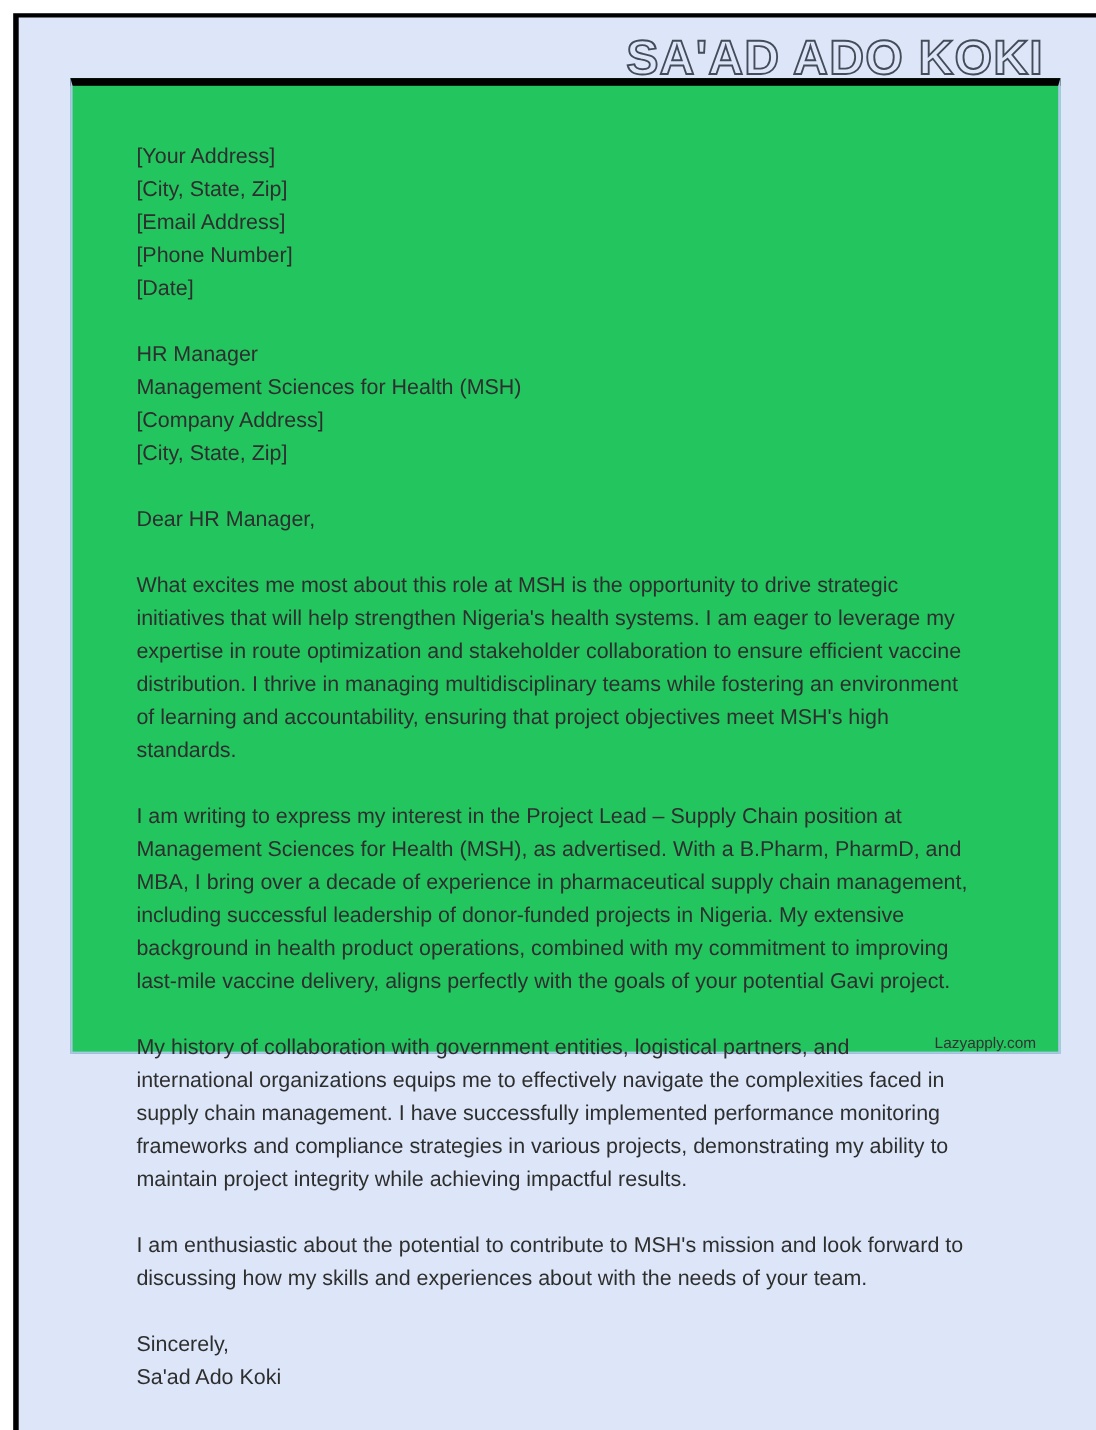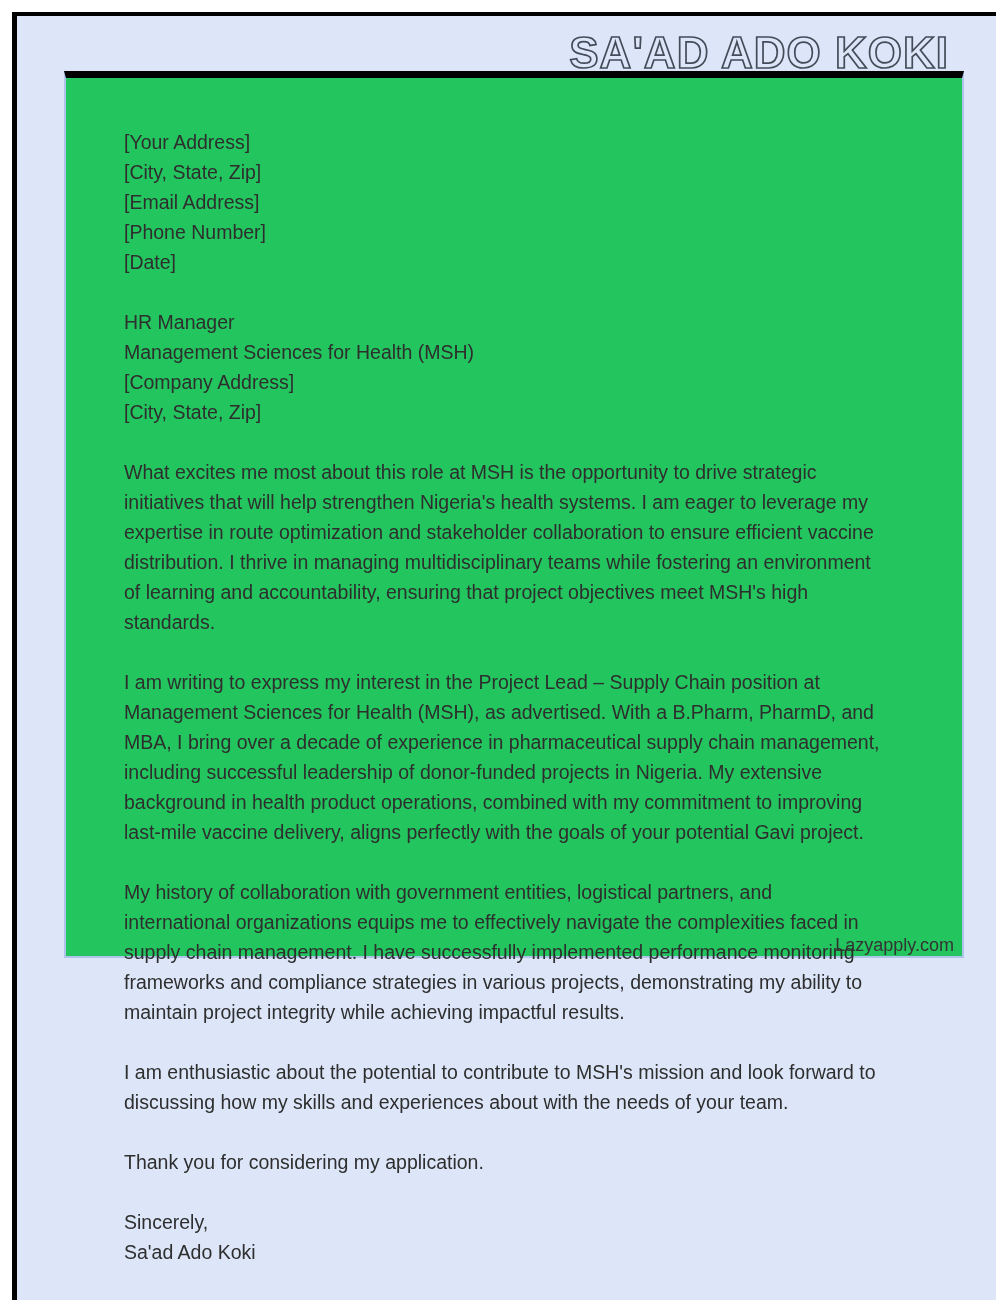--- a/index.html
+++ b/index.html
@@ -59,23 +59,23 @@
   }
 
   .block {
     white-space: pre-line;
     margin-bottom: 30px;
   }
   .block:last-child { margin-bottom: 0; }
 
   .watermark {
     position: absolute;
-    right: 4px;
+    right: 16px;
     bottom: -4px;
-    font-size: 18px;
+    font-size: 14px;
     color: #333333;
     white-space: nowrap;
   }
 </style>
 </head>
 <body>
 
 <div class="page-frame">
 
   <div class="brand">SA'AD ADO KOKI</div>
@@ -88,20 +88,21 @@
 [City, State, Zip]
 [Email Address]
 [Phone Number]
 [Date]</div>
 
       <div class="block">HR Manager
 Management Sciences for Health (MSH)
 [Company Address]
 [City, State, Zip]</div>
 
+      <div class="block">Dear HR Manager,</div>
 
       <p class="block">What excites me most about this role at MSH is the opportunity to drive strategic
 initiatives that will help strengthen Nigeria's health systems. I am eager to leverage my
 expertise in route optimization and stakeholder collaboration to ensure efficient vaccine
 distribution. I thrive in managing multidisciplinary teams while fostering an environment
 of learning and accountability, ensuring that project objectives meet MSH's high
 standards.</p>
 
       <p class="block">I am writing to express my interest in the Project Lead – Supply Chain position at
 Management Sciences for Health (MSH), as advertised. With a B.Pharm, PharmD, and
@@ -112,21 +113,20 @@
 
       <p class="block">My history of collaboration with government entities, logistical partners, and
 international organizations equips me to effectively navigate the complexities faced in
 supply chain management. I have successfully implemented performance monitoring
 frameworks and compliance strategies in various projects, demonstrating my ability to
 maintain project integrity while achieving impactful results.</p>
 
       <p class="block">I am enthusiastic about the potential to contribute to MSH's mission and look forward to
 discussing how my skills and experiences about with the needs of your team.</p>
 
-      <div class="block">Thank you for considering my application.</div>
 
       <div class="block">Sincerely,
 Sa'ad Ado Koki</div>
 
     </div>
 
     <div class="watermark">Lazyapply.com</div>
 
   </div>
 

